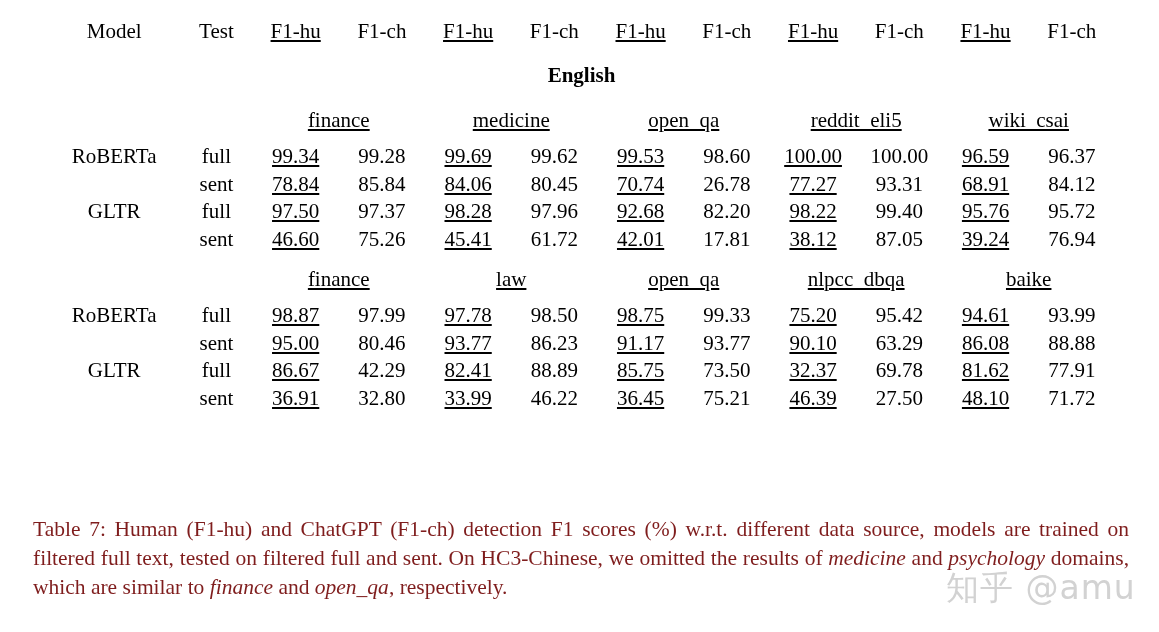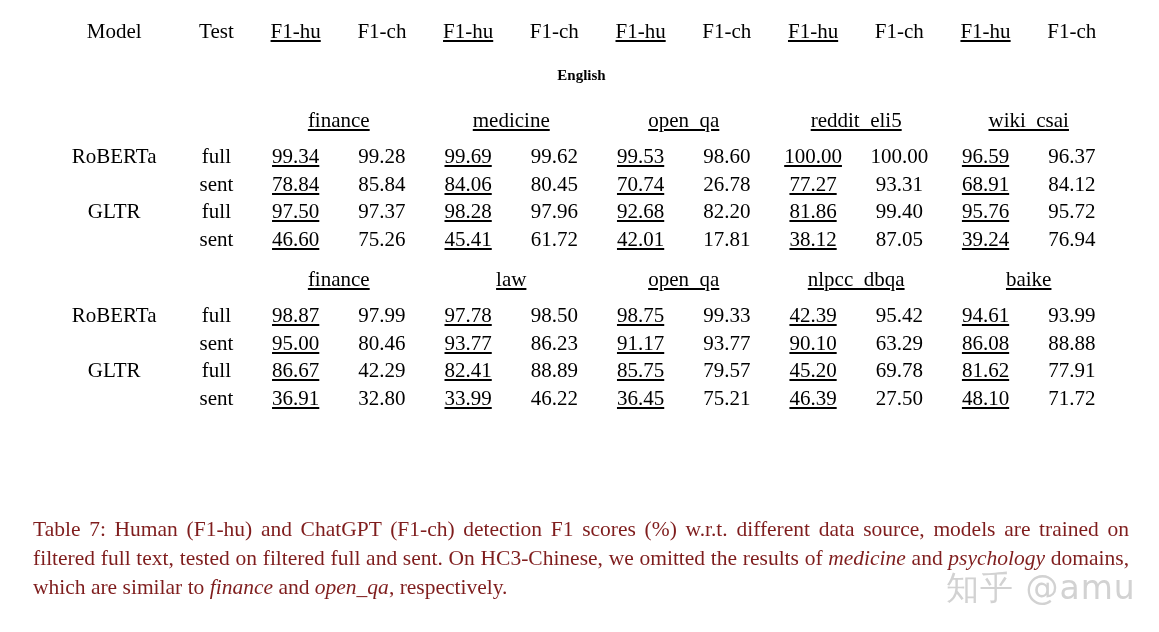--- a/index.html
+++ b/index.html
@@ -82,21 +82,21 @@
   td.model-hd { text-align: left; padding-left: 15px; }
   td.test-hd  { text-align: right; padding-right: 8px; }
 
   
   .vsep { border-left: 1.3px solid #000; text-decoration: underline; }
 
   
   tr.band td {
     height: 44px;
     font-weight: bold;
-    font-size: 15px;
+    font-size: 21px;
     text-align: center;
   }
 
   
   tr.domains td {
     height: 46px;
   }
   tr.domains td.dom {
     font-size: 21px;
   }
@@ -239,21 +239,21 @@
           </tr>
           <tr class="data">
             <td class="modelname">GLTR</td>
             <td class="test">full</td>
             <td class="vsep">97.50</td>
             <td>97.37</td>
             <td class="vsep">98.28</td>
             <td>97.96</td>
             <td class="vsep">92.68</td>
             <td>82.20</td>
-            <td class="vsep">81.86</td>
+            <td class="vsep">98.22</td>
             <td>99.40</td>
             <td class="vsep">95.76</td>
             <td>95.72</td>
           </tr>
           <tr class="data">
             <td class="modelname"></td>
             <td class="test">sent</td>
             <td class="vsep">46.60</td>
             <td>75.26</td>
             <td class="vsep">45.41</td>
@@ -294,21 +294,21 @@
           </tr>
           <tr class="data">
             <td class="modelname">RoBERTa</td>
             <td class="test">full</td>
             <td class="vsep">98.87</td>
             <td>97.99</td>
             <td class="vsep">97.78</td>
             <td>98.50</td>
             <td class="vsep">98.75</td>
             <td>99.33</td>
-            <td class="vsep">42.39</td>
+            <td class="vsep">75.20</td>
             <td>95.42</td>
             <td class="vsep">94.61</td>
             <td>93.99</td>
           </tr>
           <tr class="data">
             <td class="modelname"></td>
             <td class="test">sent</td>
             <td class="vsep">95.00</td>
             <td>80.46</td>
             <td class="vsep">93.77</td>
@@ -321,22 +321,22 @@
             <td>88.88</td>
           </tr>
           <tr class="data">
             <td class="modelname">GLTR</td>
             <td class="test">full</td>
             <td class="vsep">86.67</td>
             <td>42.29</td>
             <td class="vsep">82.41</td>
             <td>88.89</td>
             <td class="vsep">85.75</td>
-            <td>79.57</td>
-            <td class="vsep">45.20</td>
+            <td>73.50</td>
+            <td class="vsep">32.37</td>
             <td>69.78</td>
             <td class="vsep">81.62</td>
             <td>77.91</td>
           </tr>
           <tr class="data">
             <td class="modelname"></td>
             <td class="test">sent</td>
             <td class="vsep">36.91</td>
             <td>32.80</td>
             <td class="vsep">33.99</td>

